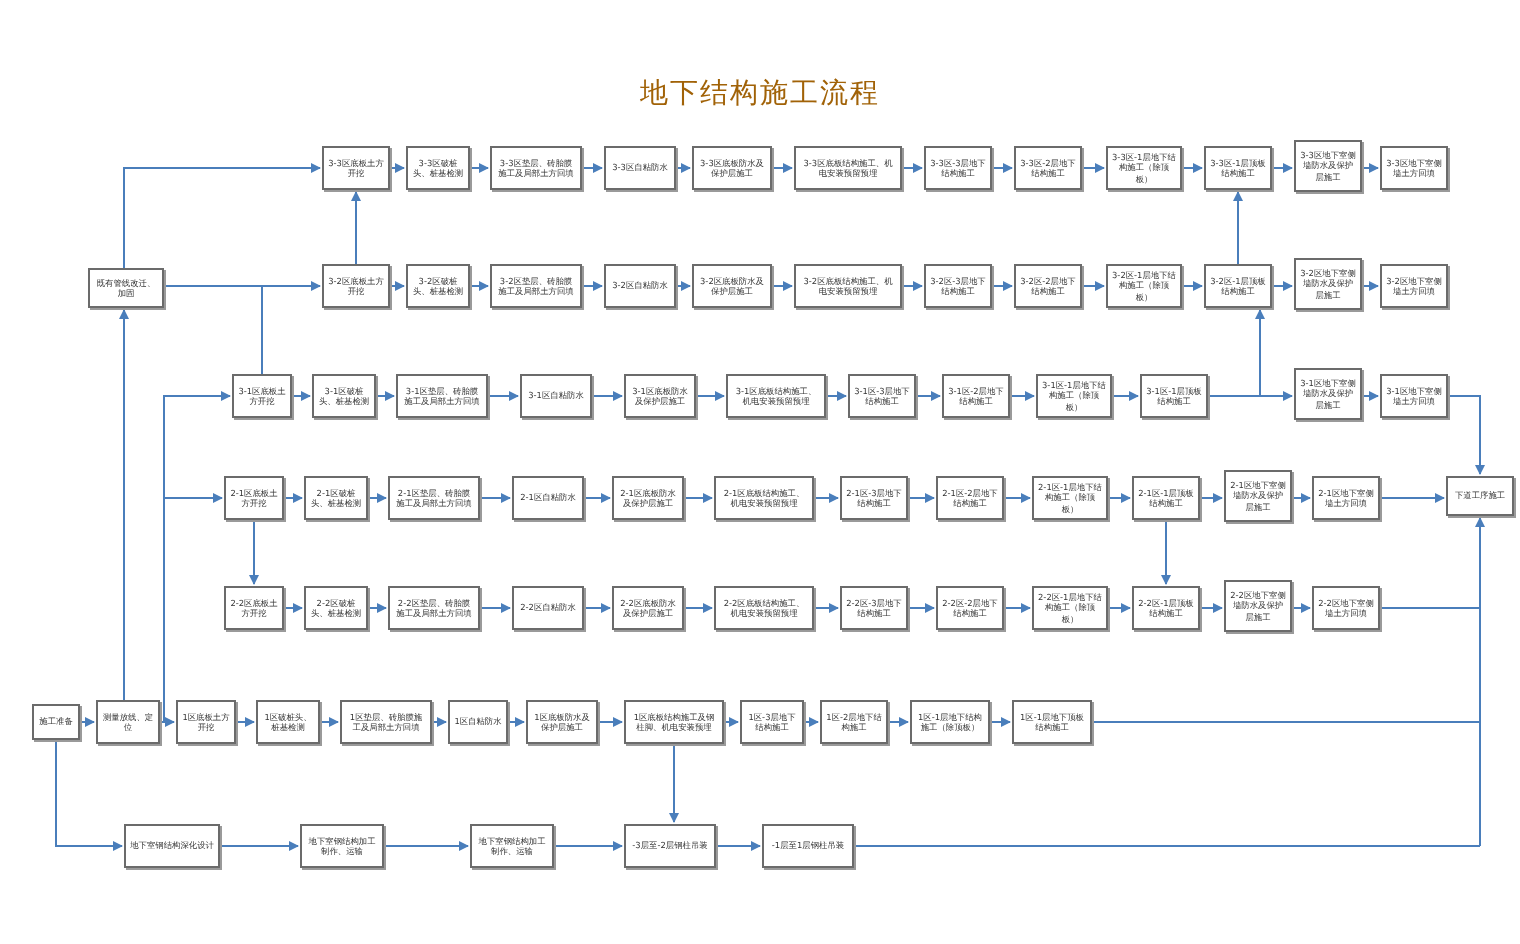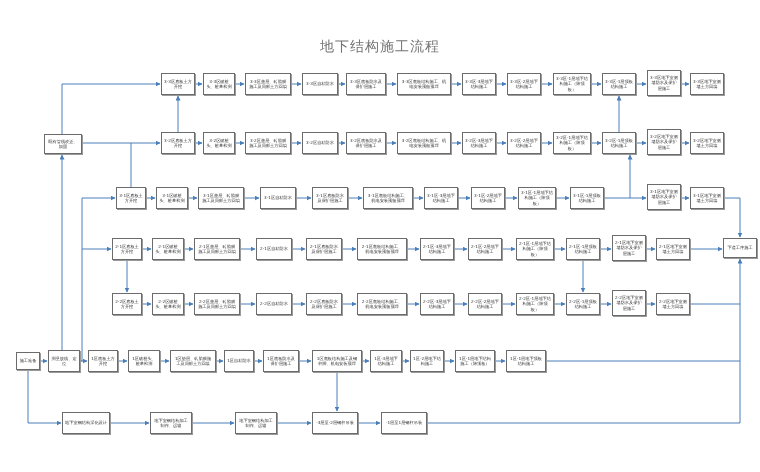--- a/index.html
+++ b/index.html
@@ -1,19 +1,19 @@
 <!DOCTYPE html>
 <html><head>
 <meta charset="utf-8">
 <style>
   html, body { margin:0; padding:0; background:#ffffff; }
   body { width:760px; height:472px; position:relative; overflow:hidden;
          font-family:"DejaVu Sans", sans-serif; }
   #title { position:absolute; top:38px; left:0; width:760px; text-align:center;
-           font-family:"DejaVu Serif", serif; font-size:14px; color:#737373; letter-spacing:1px; }
+           font-family:"DejaVu Serif", serif; font-size:14px; color:#a16207; letter-spacing:1px; }
   #wires { position:absolute; left:0; top:0; }
   .box { position:absolute; box-sizing:border-box; border:1.5px solid #6b6b6b;
          background:#fff; box-shadow:1px 1px 0 #9a9a9a;
          display:flex; align-items:center; justify-content:center; text-align:center;
          font-size:4.2px; line-height:5.4px; color:#333; padding:1px 2px; overflow:hidden; }
 </style>
 </head>
 <body>
 
 <div id="title">地下结构施工流程</div>

